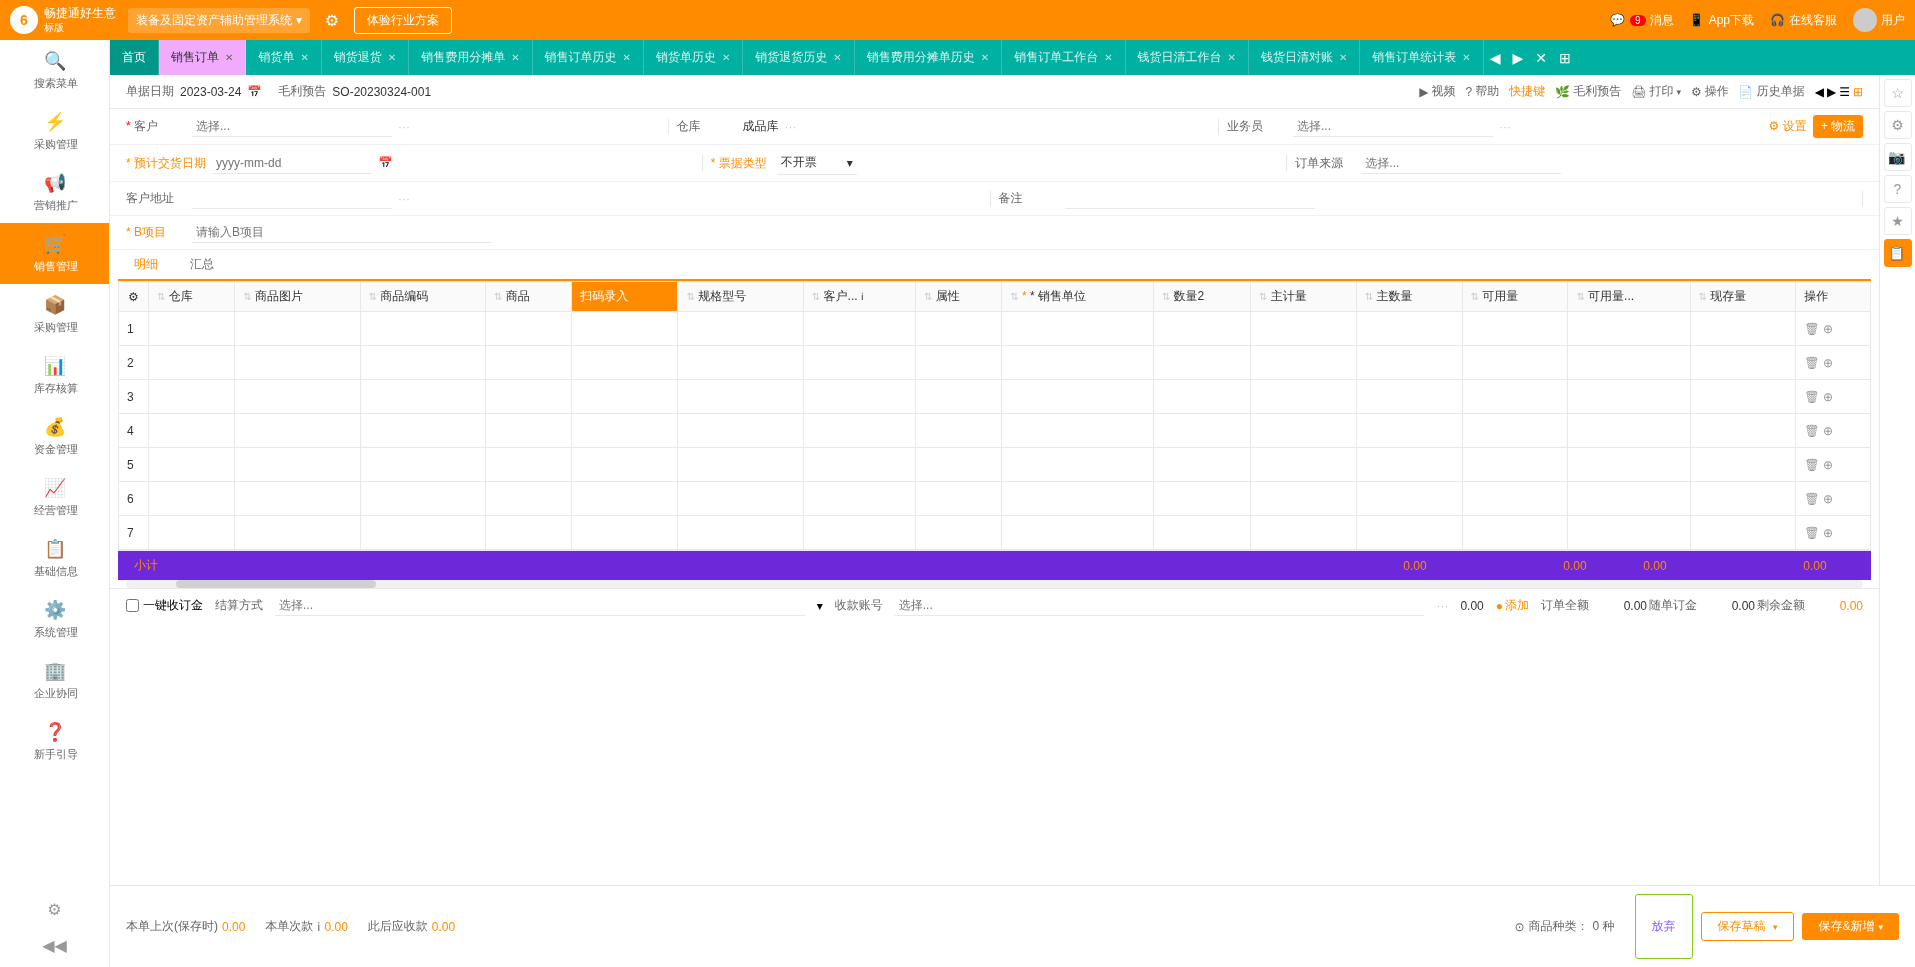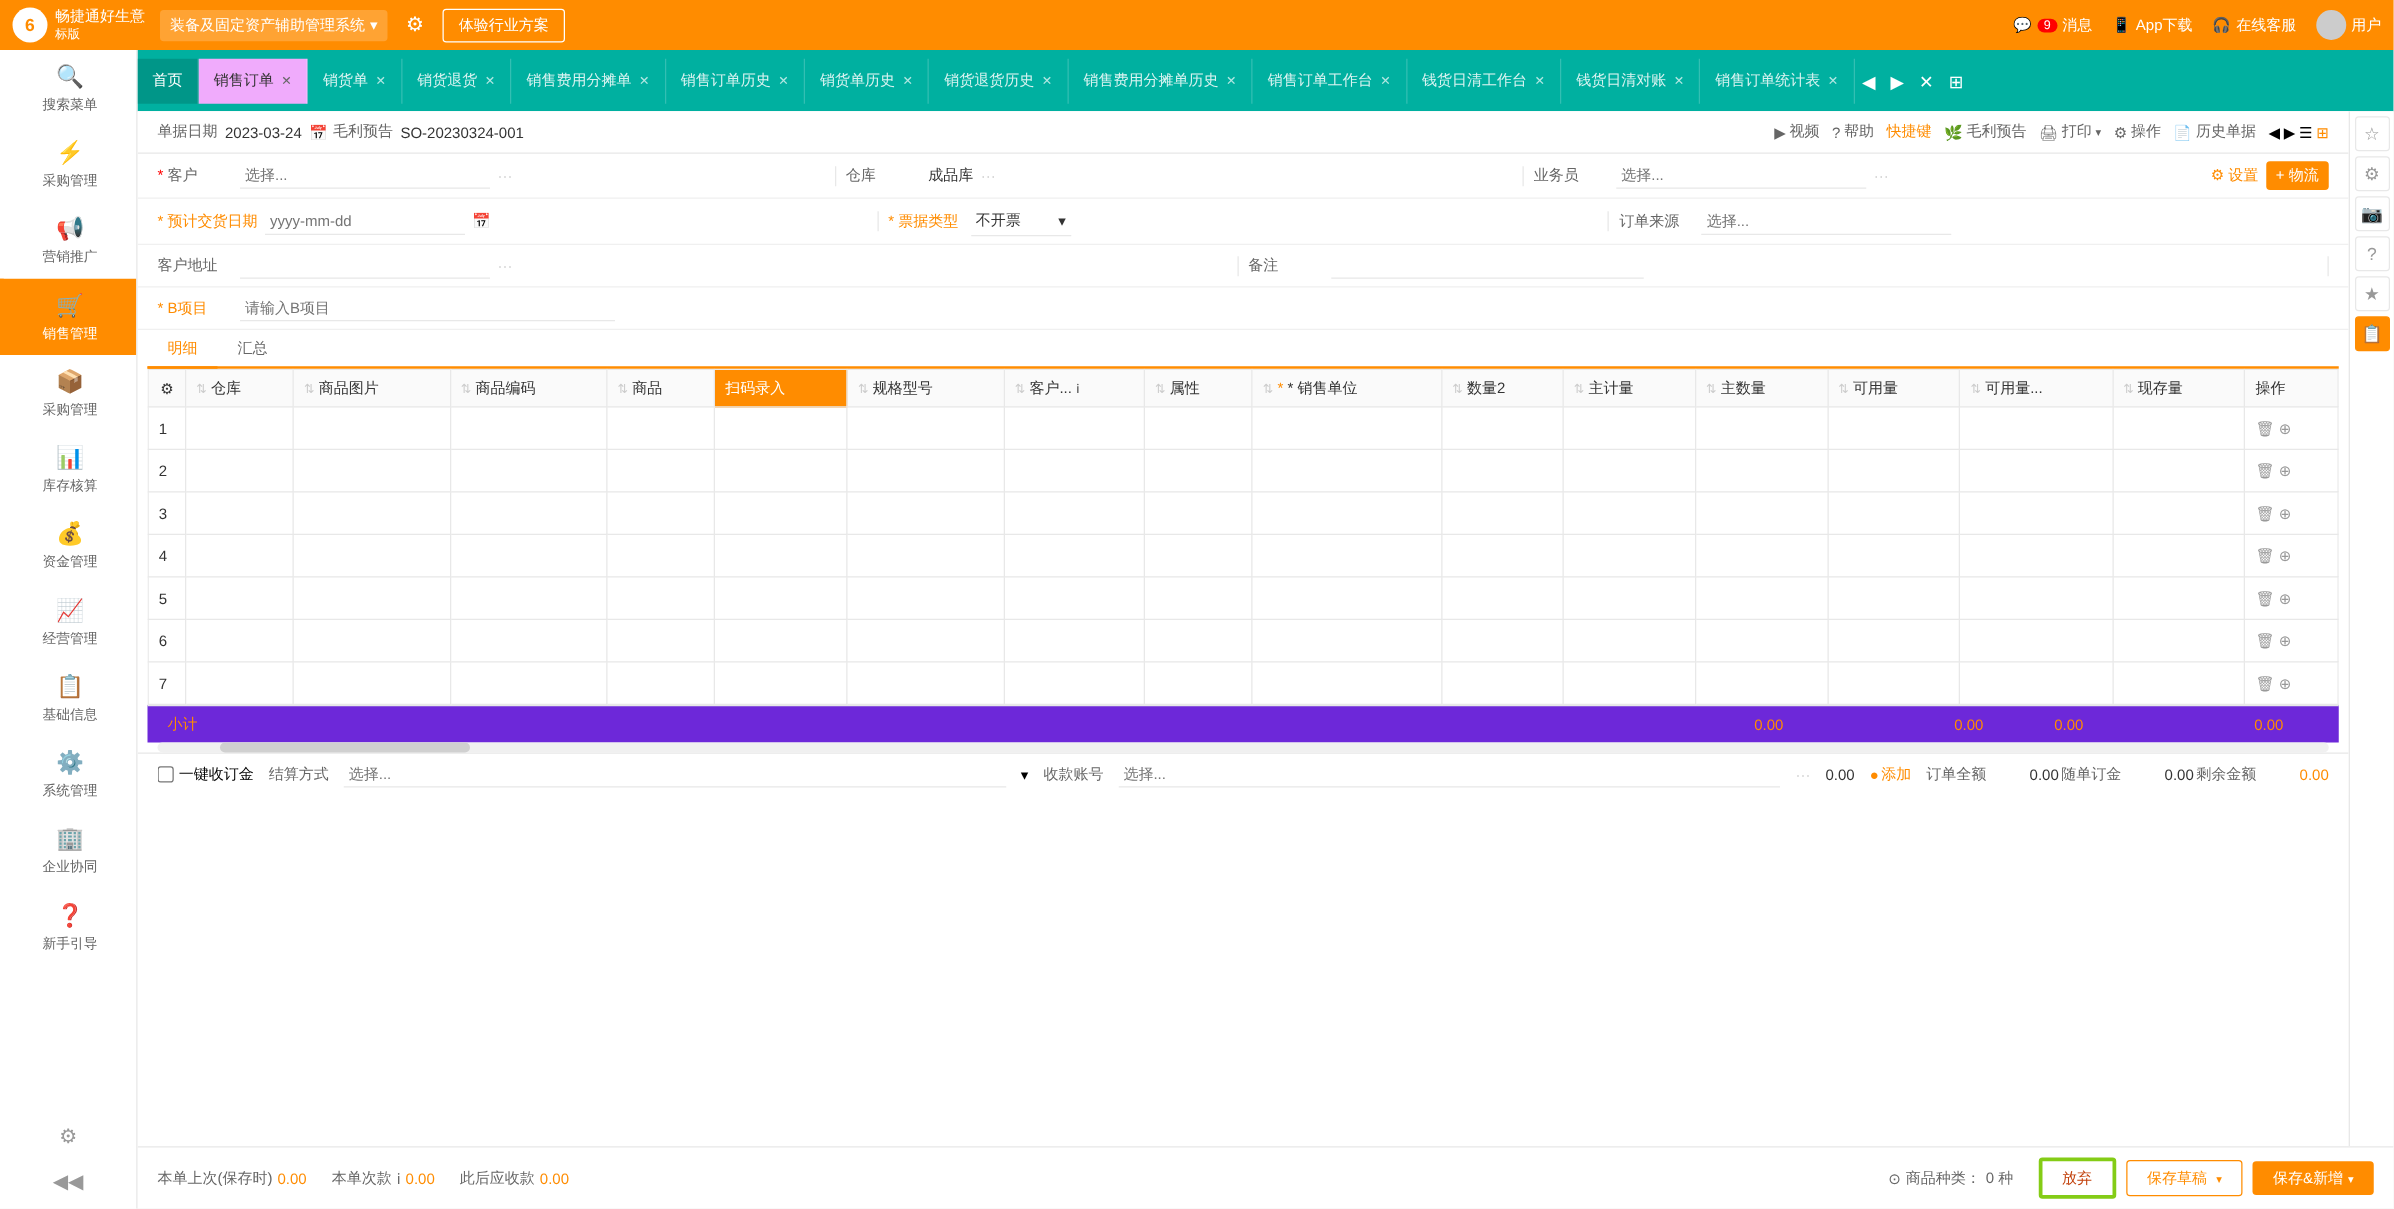--- a/index.html
+++ b/index.html
@@ -126,21 +126,21 @@
       display: flex;
       flex-direction: column;
       overflow: hidden;
     }
 
     
     .tab-bar {
       background: #00b0a0;
       display: flex;
       align-items: center;
-      height: 49px;
+      height: 35px;
       overflow: hidden;
     }
     .tab-item {
       padding: 0 12px;
       height: 36px;
       display: flex;
       align-items: center;
       gap: 4px;
       cursor: pointer;
       color: rgba(255,255,255,0.85);
@@ -176,21 +176,21 @@
       background: #f5f5f5;
     }
 
     
     .form-header {
       background: #fff;
       padding: 8px 16px;
       border-bottom: 1px solid #e8e8e8;
       display: flex;
       align-items: center;
-      gap: 4px;
+      gap: 16px;
     }
     .form-field {
       display: flex;
       align-items: center;
       gap: 6px;
     }
     .form-label { color: #666; }
     .form-value { color: #333; font-weight: 500; }
     .form-actions {
       margin-left: auto;
@@ -348,24 +348,24 @@
     }
     .footer-info { display: flex; align-items: center; gap: 4px; color: #666; }
     .footer-info .val { color: #ff8c00; }
     .footer-actions {
       margin-left: auto;
       display: flex;
       align-items: center;
       gap: 8px;
     }
     .btn-discard {
-      border: 3px solid #84cc16;
+      border: 1px solid #84cc16;
       background: #fff;
-      color: #c2410c;
-      padding: 5px 16px;
+      color: #8b5cf6;
+      padding: 23px 16px;
       border-radius: 3px;
       cursor: pointer;
     }
     .btn-draft {
       border: 1px solid #ff8c00;
       background: #fff;
       color: #ff8c00;
       padding: 5px 16px;
       border-radius: 3px;
       cursor: pointer;

